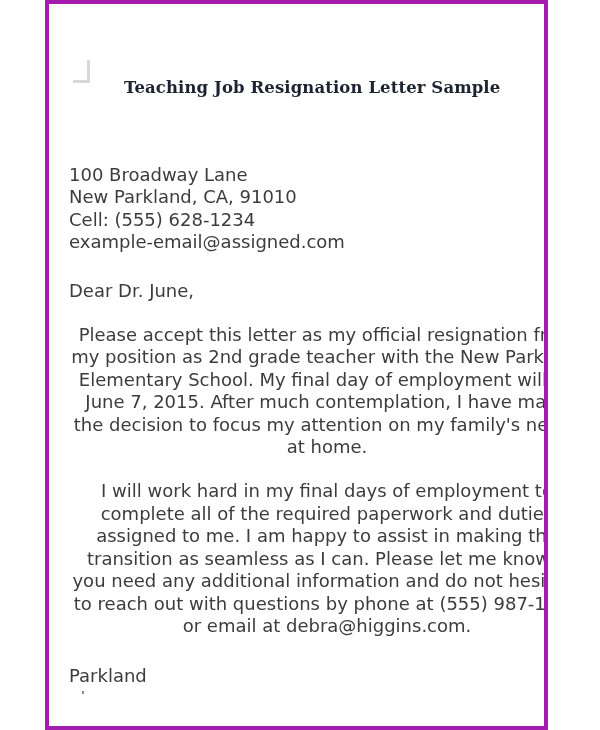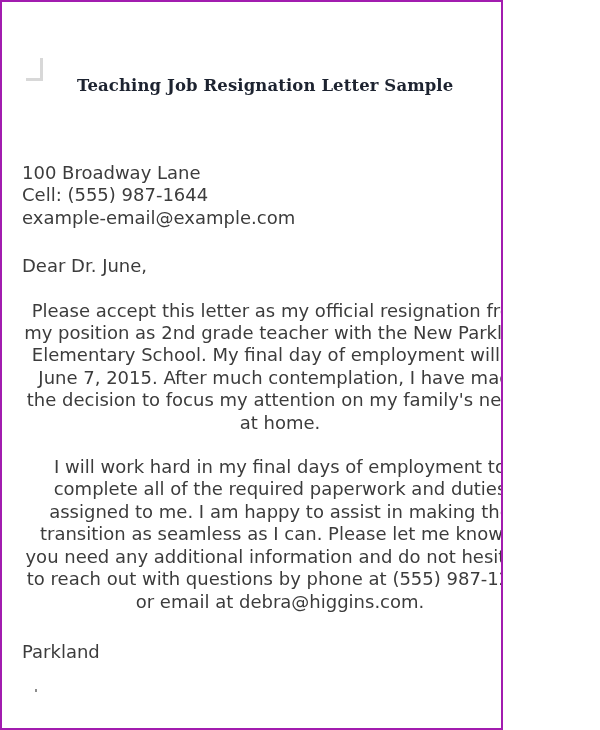--- a/index.html
+++ b/index.html
@@ -10,22 +10,23 @@
   body {
     font-family: "DejaVu Sans", sans-serif;
   }
 
   .page {
     position: relative;
     width: 503px;
     height: 730px;
     box-sizing: border-box;
     background: #ffffff;
-    border: 2px solid #a21caf;
+    border: 4px solid #a21caf;
     overflow: hidden;
+    margin-left: 45px;
   }
 
   
   .crop-mark {
     position: absolute;
     width: 17px;
     height: 23px;
     pointer-events: none;
   }
   .crop-mark i {
@@ -119,22 +120,23 @@
     <i class="v"></i>
     <i class="h"></i>
   </div>
 
   <div class="doc-title">Teaching Job Resignation Letter Sample</div>
 
   <div class="letter">
 
     <div class="address-block">
       <span class="addr-line">100 Broadway Lane</span>
-      <span class="addr-line">Cell: (555) 987-1644</span>
-      <span class="addr-line">example-email@example.com</span>
+      <span class="addr-line">New Parkland, CA, 91010</span>
+      <span class="addr-line">Cell: (555) 628-1234</span>
+      <span class="addr-line">example-email@assigned.com</span>
     </div>
 
     <div class="salutation">Dear Dr. June,</div>
 
     <div class="body-para">Please accept this letter as my official resignation from my position as 2nd grade teacher with the New Parkland Elementary School. My final day of employment will be June 7, 2015. After much contemplation, I have made the decision to focus my attention on my family's needs at home.</div>
 
 
     <div class="body-para">I will work hard in my final days of employment to complete all of the required paperwork and duties assigned to me. I am happy to assist in making the transition as seamless as I can. Please let me know if you need any additional information and do not hesitate to reach out with questions by phone at (555) 987-1234 or email at debra@higgins.com.</div>
 
     <div class="closing">Parkland</div>

